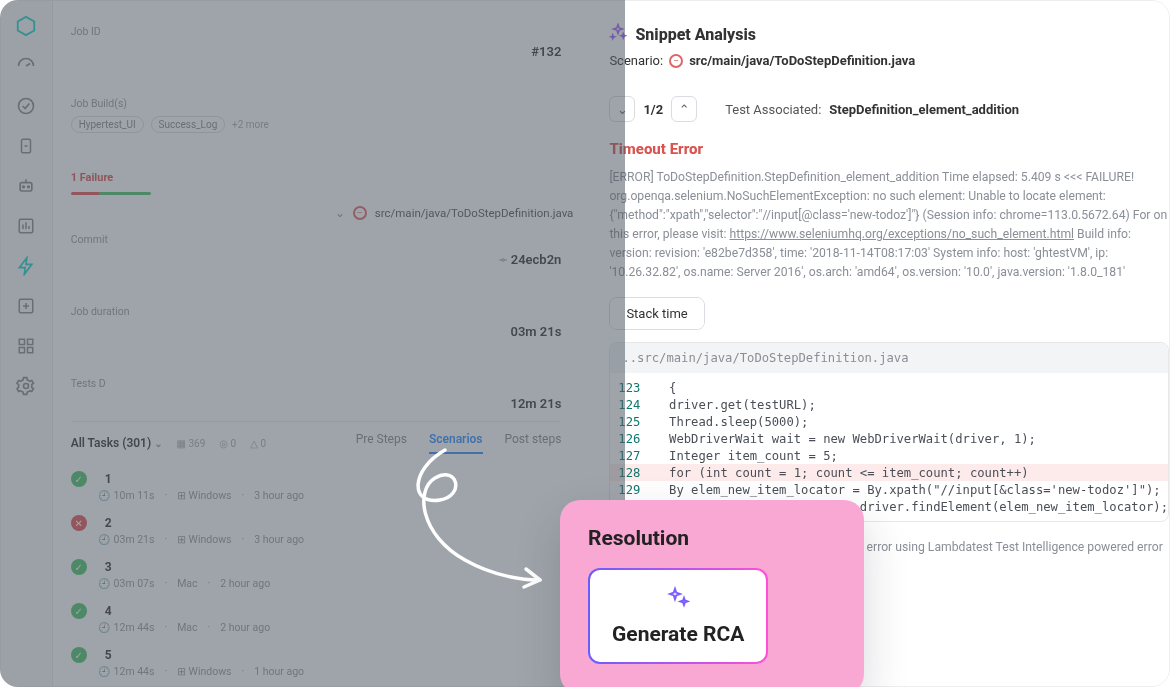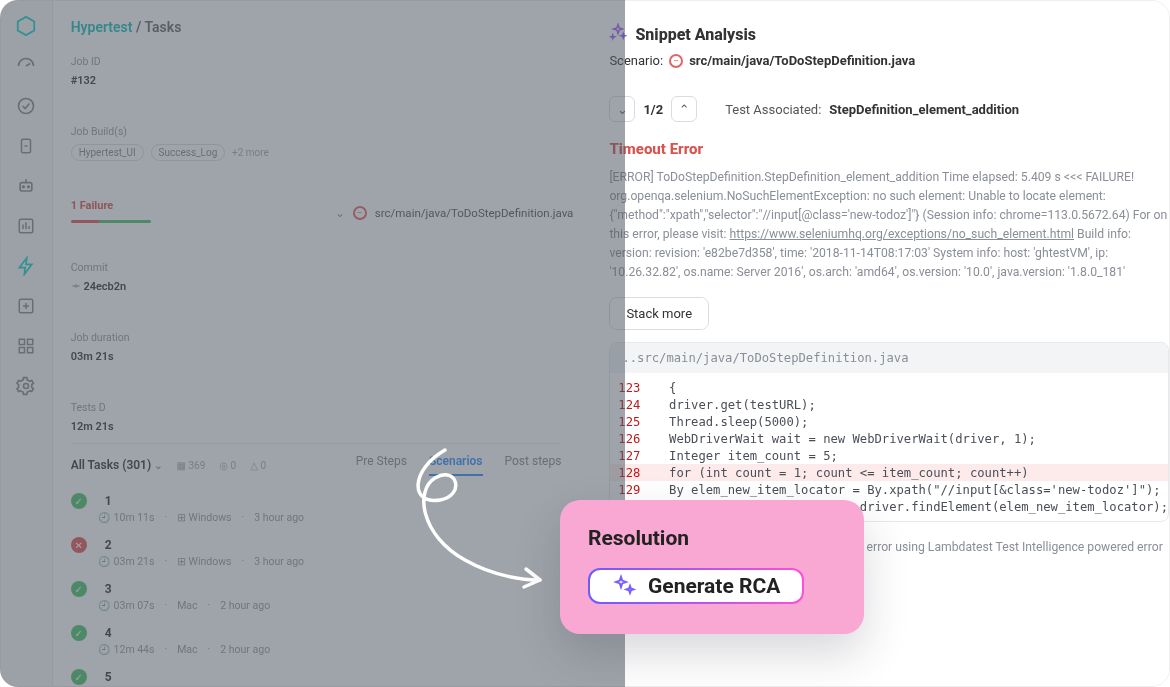--- a/index.html
+++ b/index.html
@@ -18,21 +18,21 @@
 
   
   .tasks { width: 569px; background:#fff; padding: 18px 18px 0 18px; font-size:12px; color:#555; position:relative;}
   .crumb { font-size:14px; font-weight:600; margin-bottom: 14px; }
   .crumb .pre { color:#15bfb6; }
   .crumb .post { color:#666; }
 
   .metrics { display:flex; gap: 38px; padding: 6px 0 10px 0; border-bottom:1px solid #eee; font-size:11px; color:#888;flex-direction:column;}
   .metrics .col { display:flex; flex-direction:column; gap:6px; min-width:70px;}
   .metrics .lbl { color:#999; font-size:10.5px;}
-  .metrics .val { color:#333; font-weight:600; font-size:11px;}
+  .metrics .val { color:#333; font-weight:600; font-size:13px;text-align:right;}
   .metrics .fail { color:#d9534f; font-weight:700; }
   .bar {height:3px;width:80px;background:linear-gradient(to right,#e55353 35%,#4ac26b 35%);border-radius:2px;margin-top:2px;}
   .pill { display:inline-block; padding:2px 7px; border:1px solid #ddd; border-radius:10px; font-size:10px; color:#888; margin-right:4px;}
 
   .taskhdr { display:flex; align-items:center; justify-content:space-between; padding: 10px 0; font-size:12px; color:#777;gap:6px;}
   .taskhdr .l { font-weight:600; color:#333;}
   .tabs2 { display:flex; gap:22px; font-size:12px;}
   .tabs2 span {color:#888; padding-bottom:6px; cursor:pointer;}
   .tabs2 .act {color:#2f8fff; border-bottom:2px solid #2f8fff; font-weight:600;}
 
@@ -67,35 +67,35 @@
   .errtext a { color:#8a8f97; text-decoration: underline; }
 
   .btngrp { display:inline-flex; border:1px solid #d9dce0; border-radius:8px; overflow:hidden; margin-bottom:12px;}
   .btngrp .tb { padding: 8px 16px; font-size:13px; color:#333; background:#fff; cursor:pointer;}
   .btngrp .tb + .tb { border-left:1px solid #d9dce0; color:#666; }
 
   .codebox { border:1px solid #e6e8eb; border-radius:8px; overflow:hidden; font-family: "SFMono-Regular", Consolas, monospace; font-size:12.2px; }
   .codehdr { background:#f2f4f6; color:#8a8f97; padding: 8px 12px; }
   .codebody { }
   .cl { display:flex; }
-  .ln { width:44px; text-align:right; padding-right:14px; color:#b91c1c; user-select:none;}
+  .ln { width:44px; text-align:right; padding-right:14px; color:#0f766e; user-select:none;}
   .ct { white-space:pre; color:#4a4f57;}
   .cl.hl { background:#fdeaea;}
   .cl { padding: 1.5px 0;}
   .codebody { padding: 6px 0;}
 
   .respara { color:#8a8f97; font-size:12.2px; margin-top: 18px; padding-left: 220px;}
 
   
   .floatcard { position:absolute; left: 560px; top: 500px; width: 304px; background:#f9a8d4; border-radius:20px; padding: 26px 28px 30px 28px; box-shadow: 0 20px 45px rgba(40,40,60,0.18); z-index:60;}
   .floatcard h3 { font-size:21px; font-weight:700; color:#222; margin-bottom:18px;}
-  .genbtn { display:inline-flex; align-items:center; gap:12px; padding: 4px 22px; border-radius:12px; font-size:21px; font-weight:700; color:#222; position:relative; background:#fff; cursor:pointer;
+  .genbtn { display:inline-flex; align-items:center; gap:12px; padding: 16px 22px; border-radius:12px; font-size:21px; font-weight:700; color:#222; position:relative; background:#fff; cursor:pointer;
     border: 2px solid transparent;
     background-image: linear-gradient(#fff,#fff), linear-gradient(90deg,#6a5cff,#ff4fd8);
-    background-origin: border-box; background-clip: padding-box, border-box;
+    background-origin: border-box; background-clip: padding-box, border-box; flex-direction: column;
   }
   .genbtn .sparkico2 { color:#7b5cff; display:inline-flex;}
 
   
   .arrow { position:absolute; left: 390px; top: 440px; z-index:55; pointer-events:none;}
 
 </style>
 </head>
 <body>
 
@@ -163,25 +163,20 @@
       </div>
     <div class="nico">
         <svg width="20" height="20" viewBox="0 0 24 24" fill="none" stroke="currentColor" stroke-width="2">
           <circle cx="12" cy="12" r="3"></circle>
           <path d="M19 12a7 7 0 0 0-.2-1.7l2.1-1.6-2-3.4-2.5 1a7 7 0 0 0-2.9-1.7L13 2h-4l-.5 2.6a7 7 0 0 0-2.9 1.7l-2.5-1-2 3.4 2.1 1.6A7 7 0 0 0 3 12c0 .6.1 1.1.2 1.7L1.1 15.3l2 3.4 2.5-1a7 7 0 0 0 2.9 1.7L9 22h4l.5-2.6a7 7 0 0 0 2.9-1.7l2.5 1 2-3.4-2.1-1.6c.1-.6.2-1.1.2-1.7z"></path>
         </svg>
       </div>
   </div>
 
   <div class="tasks">
-    <div class="crumb">
-      <span class="pre">Hypertest</span>
-      <span class="post"> / </span>
-      <span class="post">Tasks</span>
-    </div>
 
     <div class="metrics">
       <div class="col">
         <span class="lbl">Job ID</span>
         <span class="val">#132</span>
       </div>
       <div class="col" style="min-width:160px">
         <span class="lbl">Job Build(s)</span>
         <span>
           <span class="pill">Hypertest_UI</span>
@@ -323,21 +318,21 @@
       <span class="lbl2">Test Associated:</span>
       <span class="assoc">StepDefinition_element_addition</span>
     </div>
 
     <div class="errtitle">Timeout Error</div>
     <div class="errtext">
       <span>[ERROR] ToDoStepDefinition.StepDefinition_element_addition Time elapsed: 5.409 s &lt;&lt;&lt; FAILURE! org.openqa.selenium.NoSuchElementException: no such element: Unable to locate element: {"method":"xpath","selector":"//input[@class='new-todoz']"} (Session info: chrome=113.0.5672.64) For on this error, please visit: </span><a href="#">https://www.seleniumhq.org/exceptions/no_such_element.html</a><span> Build info: version: revision: 'e82be7d358', time: '2018-11-14T08:17:03' System info: host: 'ghtestVM', ip: '10.26.32.82', os.name: Server 2016', os.arch: 'amd64', os.version: '10.0', java.version: '1.8.0_181'</span>
     </div>
 
     <div class="btngrp">
-      <div class="tb">Stack more</div>
+      <div class="tb">Stack time</div>
     </div>
 
     <div class="codebox">
       <div class="codehdr">..src/main/java/ToDoStepDefinition.java</div>
       <div class="codebody" id="codebody">
           <div class="cl">
             <span class="ln">123</span>
             <span class="ct">  {</span>
           </div>
           <div class="cl">

